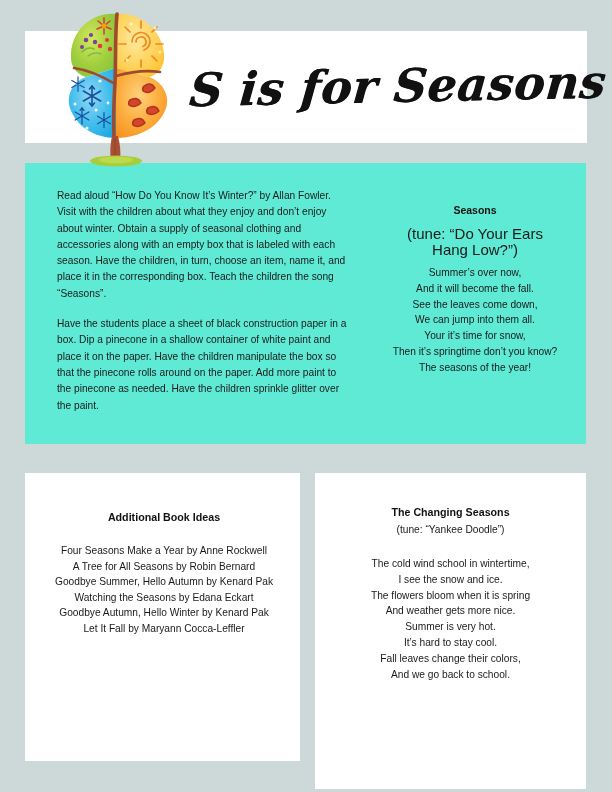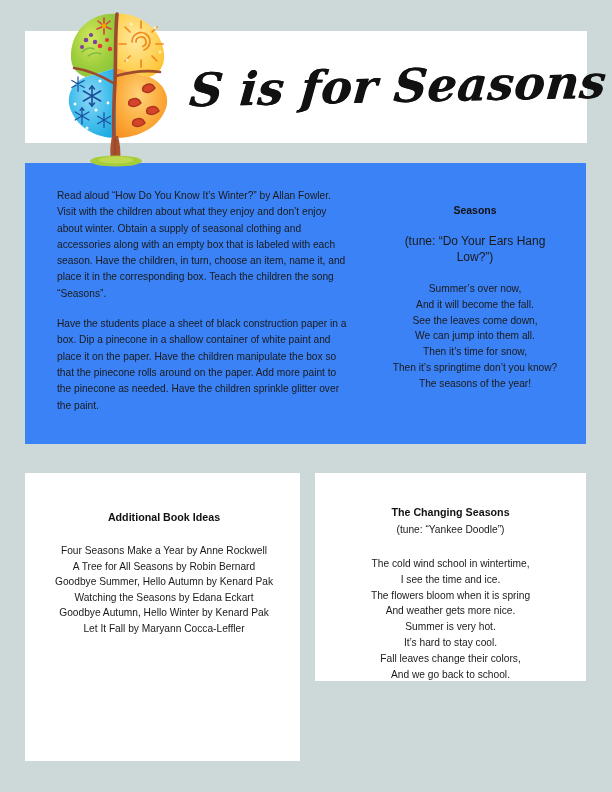--- a/index.html
+++ b/index.html
@@ -65,21 +65,21 @@
     text-shadow: 0.5px 0 0 #111;
   }
 
   
   .main-box {
     position: absolute;
     left: 25px;
     top: 163px;
     width: 561px;
     height: 281px;
-    background: #3b82f6;
+    background: #5eead4;
   }
 
   .col-left {
     position: absolute;
     left: 32px;
     top: 25px;
     width: 295px;
   }
   .col-right {
     position: absolute;
@@ -99,23 +99,23 @@
   .body-p:last-child { margin-bottom: 16px; }
 
   .song-title {
     font-size: 10.5px;
     font-weight: bold;
     color: #111;
     margin: 0;
     line-height: 15px;
   }
   .song-tune {
-    font-size: 12px;
-    color: #1a1a1a;
-    margin: 16px;
+    font-size: 15px;
+    color: #1a1a1a;
+    margin: 8px;
     line-height: 15.5px;
   }
   .song-lines {
     margin: 7px 0 0 0;
     font-size: 10.2px;
     line-height: 15.8px;
     color: #1a1a1a;
   }
   .song-lines div { white-space: normal; }
 
@@ -126,21 +126,21 @@
     top: 473px;
     width: 275px;
     height: 288px;
     background: #ffffff;
   }
   .bottom-right {
     position: absolute;
     left: 315px;
     top: 473px;
     width: 271px;
-    height: 208px;
+    height: 316px;
     background: #ffffff;
   }
 
   .box-inner {
     padding: 37px 22px 0 25px;
     text-align: center;
   }
   .box-inner-r {
     padding: 32px 20px 0 20px;
     text-align: center;
@@ -296,21 +296,21 @@
       <p class="body-p">Have the students place a sheet of black construction paper in a box. Dip a pinecone in a shallow container of white paint and place it on the paper. Have the children manipulate the box so that the pinecone rolls around on the paper. Add more paint to the pinecone as needed. Have the children sprinkle glitter over the paint.</p>
     </div>
     <div class="col-right">
       <p class="song-title">Seasons</p>
       <p class="song-tune">(tune: “Do Your Ears Hang Low?”)</p>
       <div class="song-lines">
         <div>Summer’s over now,</div>
         <div>And it will become the fall.</div>
         <div>See the leaves come down,</div>
         <div>We can jump into them all.</div>
-        <div>Then it’s time for snow,</div>
+        <div>Your it’s time for snow,</div>
         <div>Then it’s springtime don’t you know?</div>
         <div>The seasons of the year!</div>
       </div>
     </div>
   </div>
 
   <div class="bottom-left">
     <div class="box-inner">
       <p class="box-title">Additional Book Ideas</p>
       <div class="book-list">
@@ -323,21 +323,21 @@
       </div>
     </div>
   </div>
 
   <div class="bottom-right">
     <div class="box-inner-r">
       <p class="box-title">The Changing Seasons</p>
       <p class="r-tune">(tune: “Yankee Doodle”)</p>
       <div class="r-lines">
         <div>The cold wind school in wintertime,</div>
-        <div>I see the time and ice.</div>
+        <div>I see the snow and ice.</div>
         <div>The flowers bloom when it is spring</div>
         <div>And weather gets more nice.</div>
         <div>Summer is very hot.</div>
         <div>It’s hard to stay cool.</div>
         <div>Fall leaves change their colors,</div>
         <div>And we go back to school.</div>
       </div>
     </div>
   </div>
 

